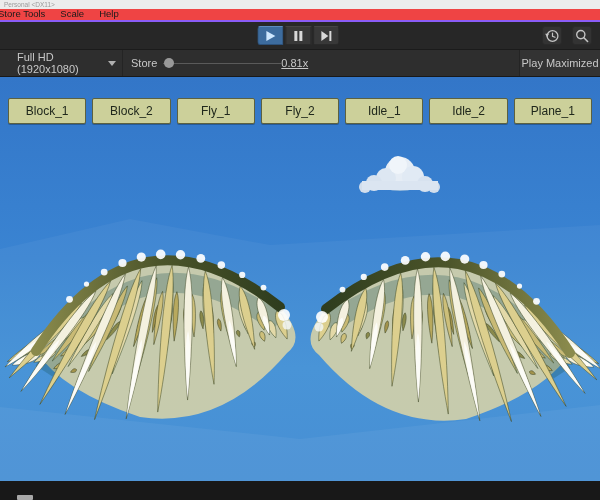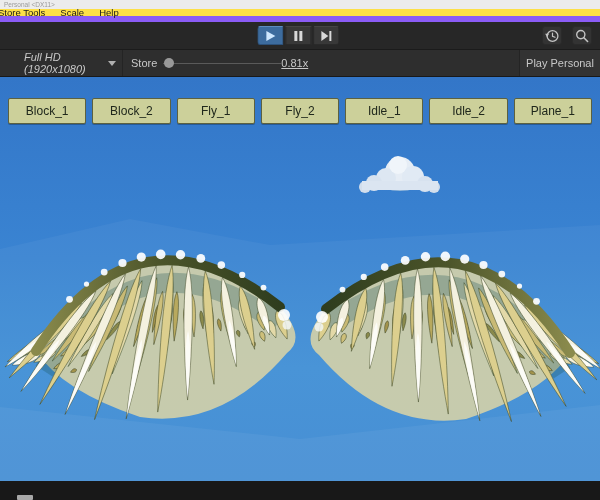--- a/index.html
+++ b/index.html
@@ -1,36 +1,36 @@
 <!DOCTYPE html>
 <html><head>
 <meta charset="utf-8">
 <style>
   html,body{margin:0;padding:0;}
   body{width:600px;height:500px;overflow:hidden;font-family:"Liberation Sans",sans-serif;background:#181818;position:relative;}
   .titlebar{height:9px;background:#ececec;color:#9a9a9a;font-size:6.5px;line-height:9px;padding-left:4px;white-space:nowrap;}
-  .menubar{height:13px;background:#fde047;display:flex;align-items:center;border-bottom:6px solid #8b5cf6;box-sizing:border-box;}
+  .menubar{height:13px;background:#ef4444;display:flex;align-items:flex-end;border-bottom:2px solid #8b5cf6;box-sizing:border-box;}
   .menu-item{font-size:9.5px;color:#1a1a1a;margin-right:15px;line-height:12px;}
   .menu-item:first-child{margin-left:-2px;}
   .toolbar{height:28px;background:#272727;position:relative;border-bottom:1px solid #1b1b1b;box-sizing:border-box;}
   .play-group{position:absolute;left:50%;top:4px;transform:translateX(-52%);display:flex;gap:2px;}
   .tb-btn{width:26px;height:19px;background:#383838;border:1px solid #2a2a2a;border-top-color:#454545;display:flex;align-items:center;justify-content:center;box-sizing:border-box;}
   .tb-btn.first{border-radius:3px 0 0 3px;}
   .tb-btn.last{border-radius:0 3px 3px 0;}
   .tb-btn.active{background:#3d6c9e;border-color:#2d5179;border-top-color:#5d8cc0;}
   .tri-play{width:0;height:0;border-left:9px solid #cfe8ff;border-top:5.5px solid transparent;border-bottom:5.5px solid transparent;}
   .pause-bars{display:flex;gap:2px;}
   .pause-bars span{width:3px;height:10px;background:#d8d8d8;}
   .step-wrap{display:flex;align-items:center;gap:1px;}
   .tri-step{width:0;height:0;border-left:7px solid #d8d8d8;border-top:5px solid transparent;border-bottom:5px solid transparent;}
   .step-bar{width:2.5px;height:10px;background:#d8d8d8;}
   .right-icons{position:absolute;right:8px;top:4px;display:flex;gap:10px;}
   .icon-box{width:20px;height:19px;background:#333;border:1px solid #2a2a2a;border-radius:3px;display:flex;align-items:center;justify-content:center;box-sizing:border-box;}
   .gametoolbar{height:27px;background:#2e2e2e;display:flex;align-items:center;font-size:11px;color:#c8c8c8;position:relative;border-bottom:1px solid #191919;box-sizing:border-box;}
-  .res-dropdown{display:flex;align-items:center;justify-content:space-between;width:122px;padding-left:24px;height:100%;box-sizing:border-box;font-style:italic;}
+  .res-dropdown{display:flex;align-items:center;justify-content:space-between;width:122px;padding-left:17px;height:100%;box-sizing:border-box;}
   .dd-arrow{width:0;height:0;border-left:4px solid transparent;border-right:4px solid transparent;border-top:5px solid #b0b0b0;margin-right:6px;}
   .vdiv{width:1px;height:100%;background:#242424;}
   .scale-label{margin-left:8px;}
   .slider{position:relative;width:118px;height:14px;margin-left:6px;}
   .slider .track{position:absolute;left:0;right:0;top:6.5px;height:1.5px;background:#5a5a5a;}
   .slider .knob{position:absolute;left:1px;top:2px;width:10px;height:10px;border-radius:50%;background:#999;}
   .scale-value{text-decoration:underline;}
   .playmax{position:absolute;right:0;top:0;height:100%;width:81px;background:#333;border-left:1px solid #242424;display:flex;align-items:center;justify-content:center;box-sizing:border-box;}
   .gameview{position:relative;width:600px;height:404px;background:linear-gradient(180deg,#3376c8 0%,#3a84d2 45%,#4190d6 72%,#3f8bd3 100%);overflow:hidden;}
   .gameview svg.scene-art{position:absolute;left:0;top:0;}
@@ -93,21 +93,21 @@
     <span class="dd-arrow"></span>
   </div>
   <div class="vdiv"></div>
   <span class="scale-label">Store</span>
   <div class="slider">
     <div class="track"></div>
     <div class="knob"></div>
   </div>
   <span class="scale-value">0.81x</span>
   <div class="playmax">
-    <span>Play Personal</span>
+    <span>Play Maximized</span>
   </div>
 </div>
 
 <div class="gameview">
   <svg class="scene-art" width="600" height="404" viewBox="0 0 600 404">
     <defs>
       <linearGradient id="ridge" x1="0" y1="0" x2="1" y2="0">
         <stop offset="0" stop-color="#8a8a4c"></stop>
         <stop offset="0.5" stop-color="#4c552a"></stop>
         <stop offset="1" stop-color="#2f3d1e"></stop>

